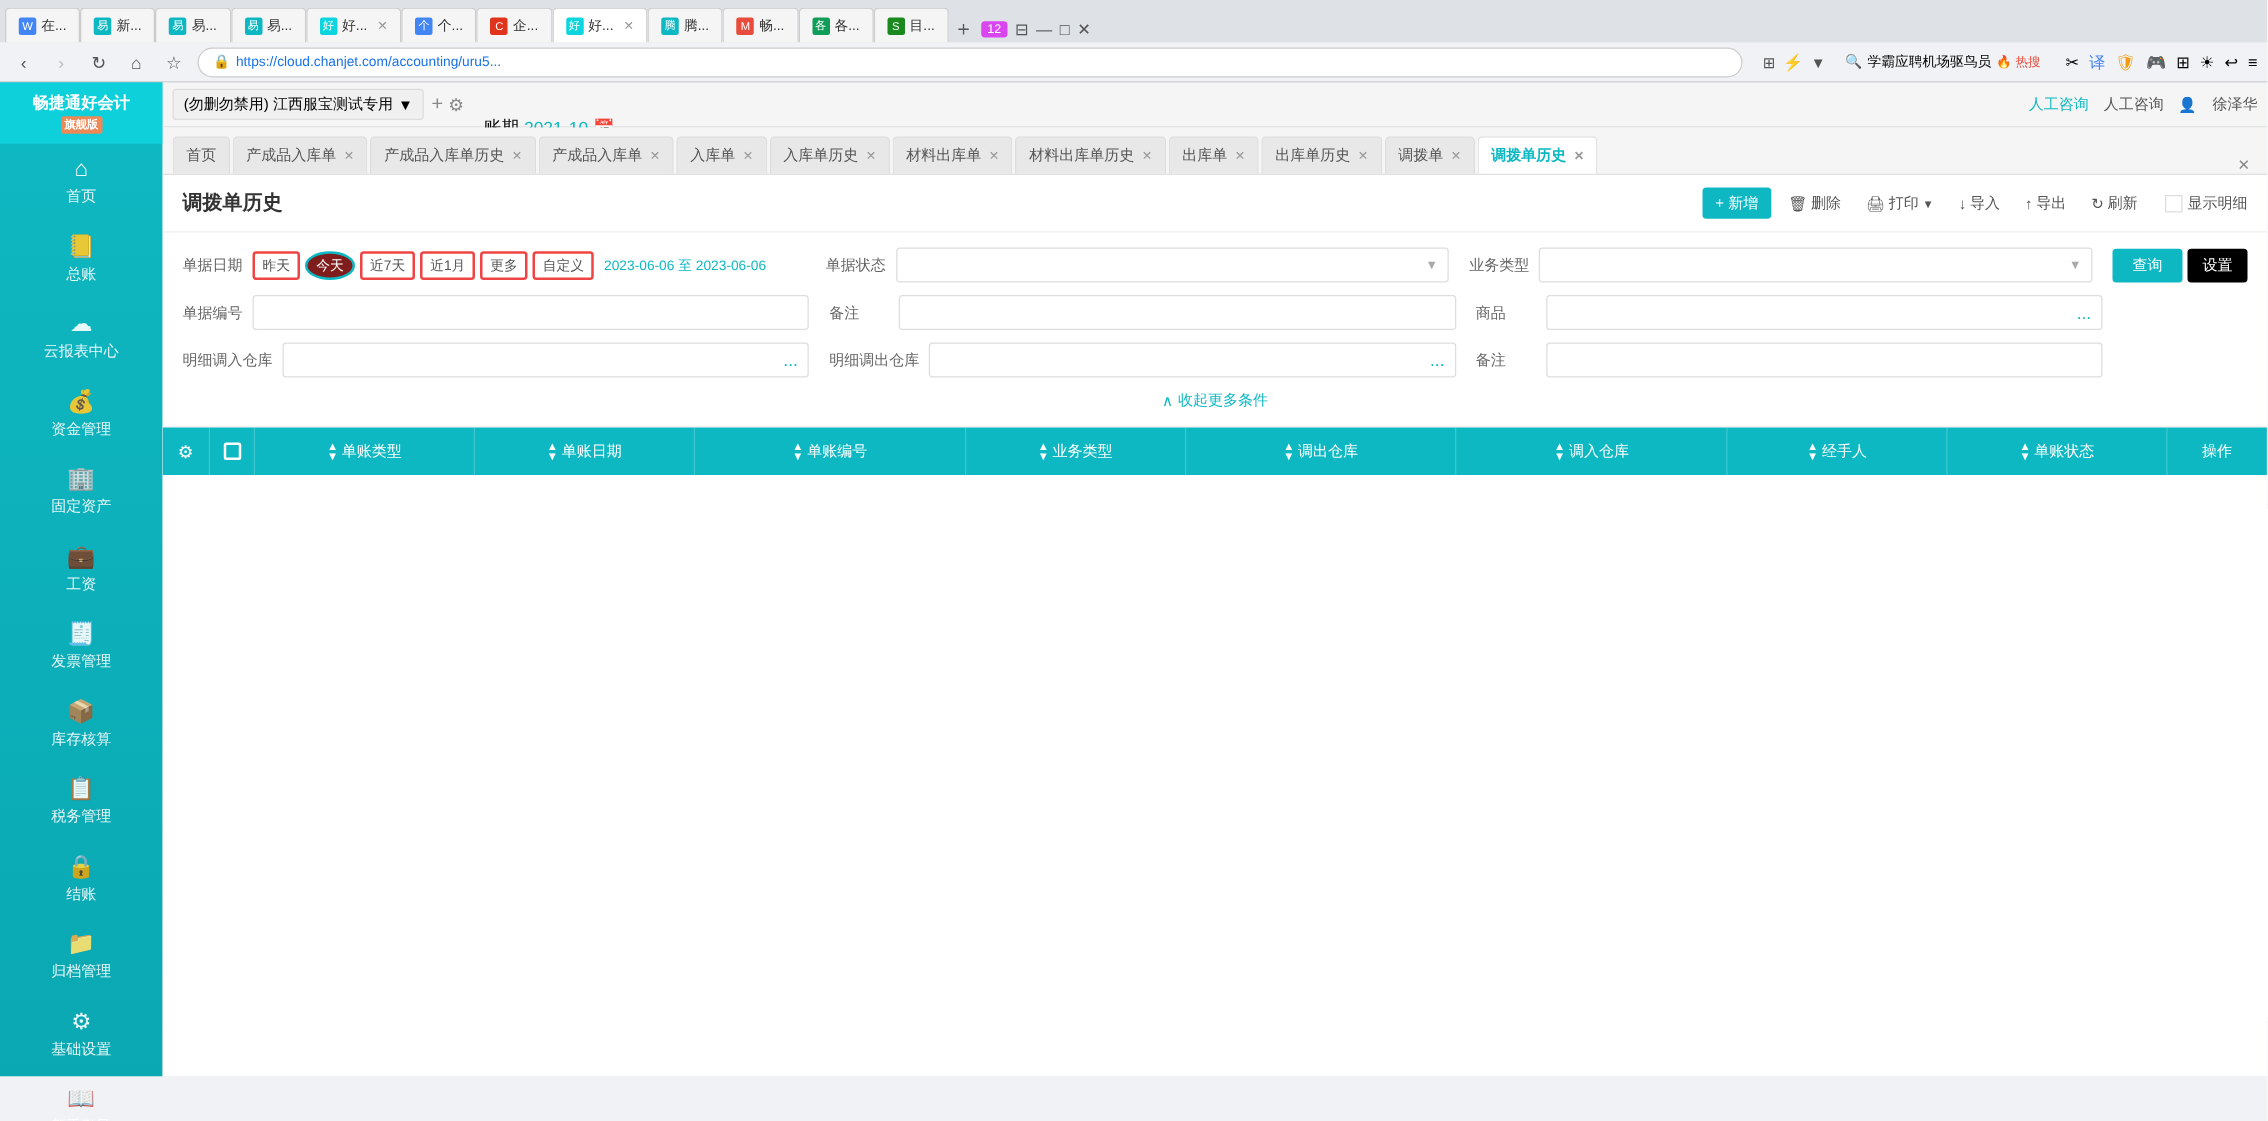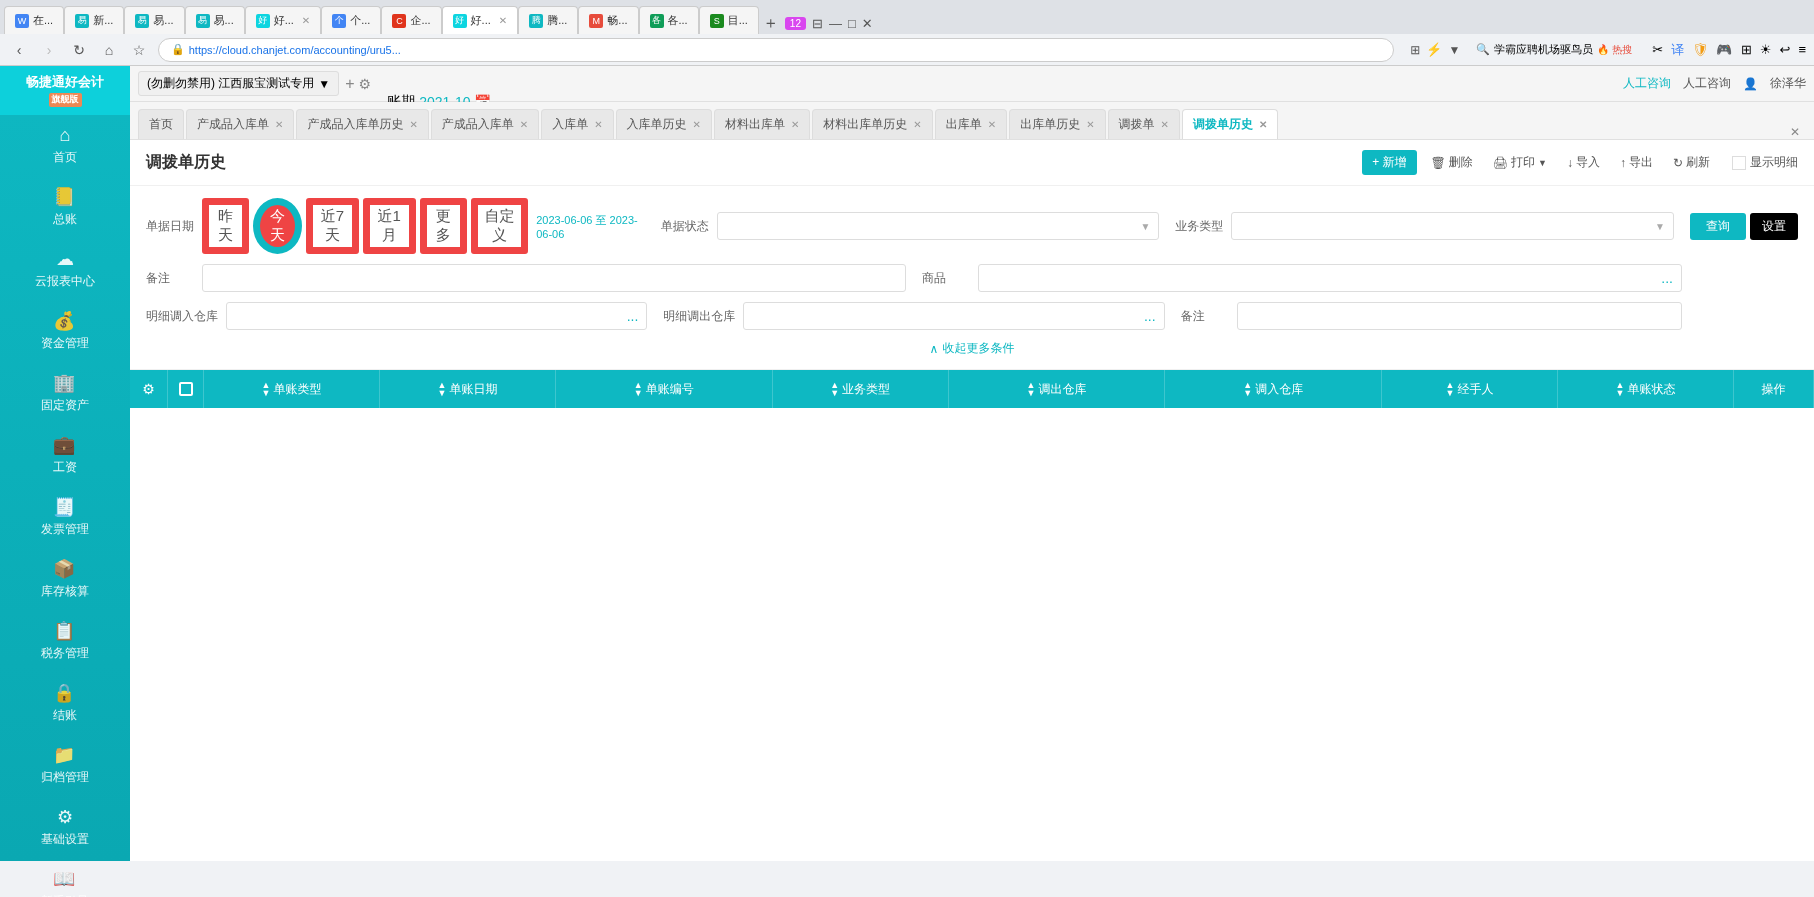--- a/index.html
+++ b/index.html
@@ -271,29 +271,29 @@
       white-space: nowrap;
       min-width: 48px;
     }
     .date-filter-group {
       display: flex;
       align-items: center;
       gap: 4px;
     }
     .date-quick-btn {
       padding: 2px 6px;
-      border: 7px solid #ef4444;
+      border: 2px solid #ef4444;
       border-radius: 3px;
       cursor: pointer;
-      font-size: 15px;
+      font-size: 11px;
       background: #fff;
       color: #555;
     }
     .date-quick-btn.active {
-      background: #ef4444;
+      background: #7f1d1d;
       color: #fff;
       border-color: #0eb8c2;
       border-radius: 50%;
       padding: 2px 7px;
       font-family: Liberation Mono, monospace;
     }
     .date-range-text {
       font-size: 11px;
       color: #0eb8c2;
     }
@@ -712,20 +712,24 @@
             </div>
           </div>
           <div style="display:flex;gap:4px;">
             <button class="query-btn">查询</button>
             <button class="settings-btn">设置</button>
           </div>
         </div>
 
         <div class="filter-row">
           <div class="filter-item">
+            <span class="filter-label">单据编号</span>
+            <input class="filter-input" type="text" style="">
+          </div>
+          <div class="filter-item">
             <span class="filter-label">备注</span>
             <input class="filter-input" type="text" style="">
           </div>
           <div class="filter-item">
             <span class="filter-label">商品</span>
             <div class="filter-input-wrapper">
               <input style="border: none; outline: none; width: 100%; font-size: 12px;" type="text">
               <span class="ellipsis-btn">...</span>
             </div>
           </div>

